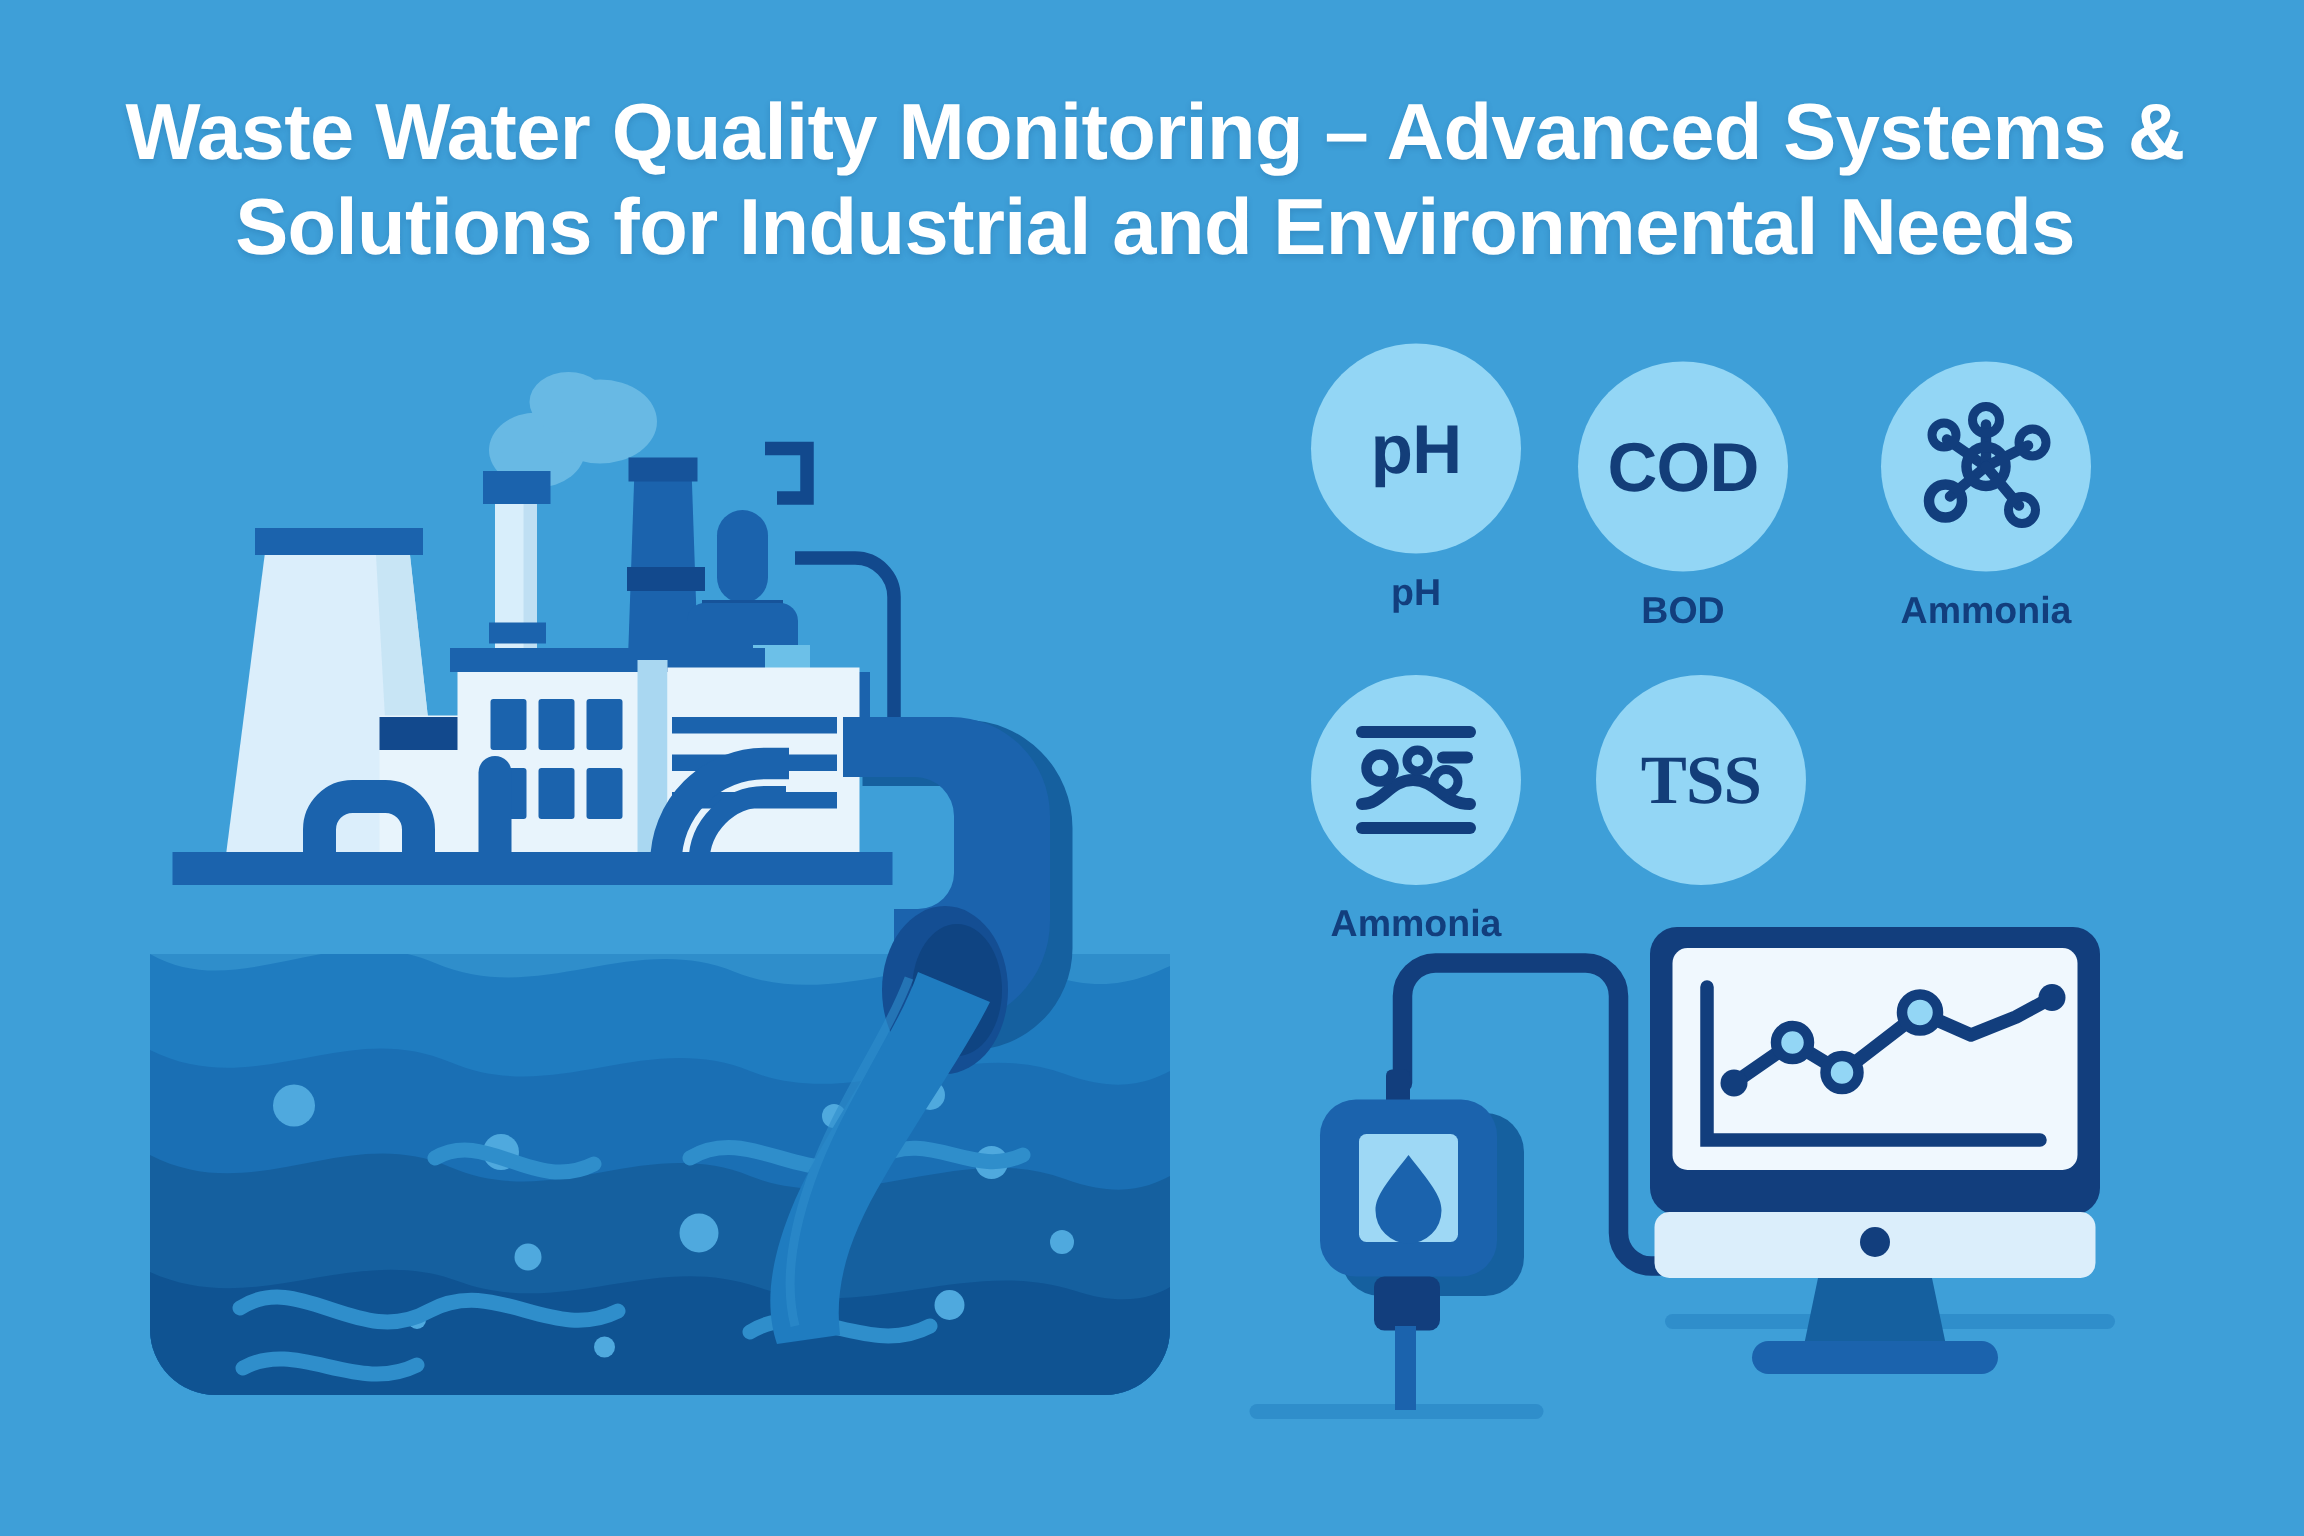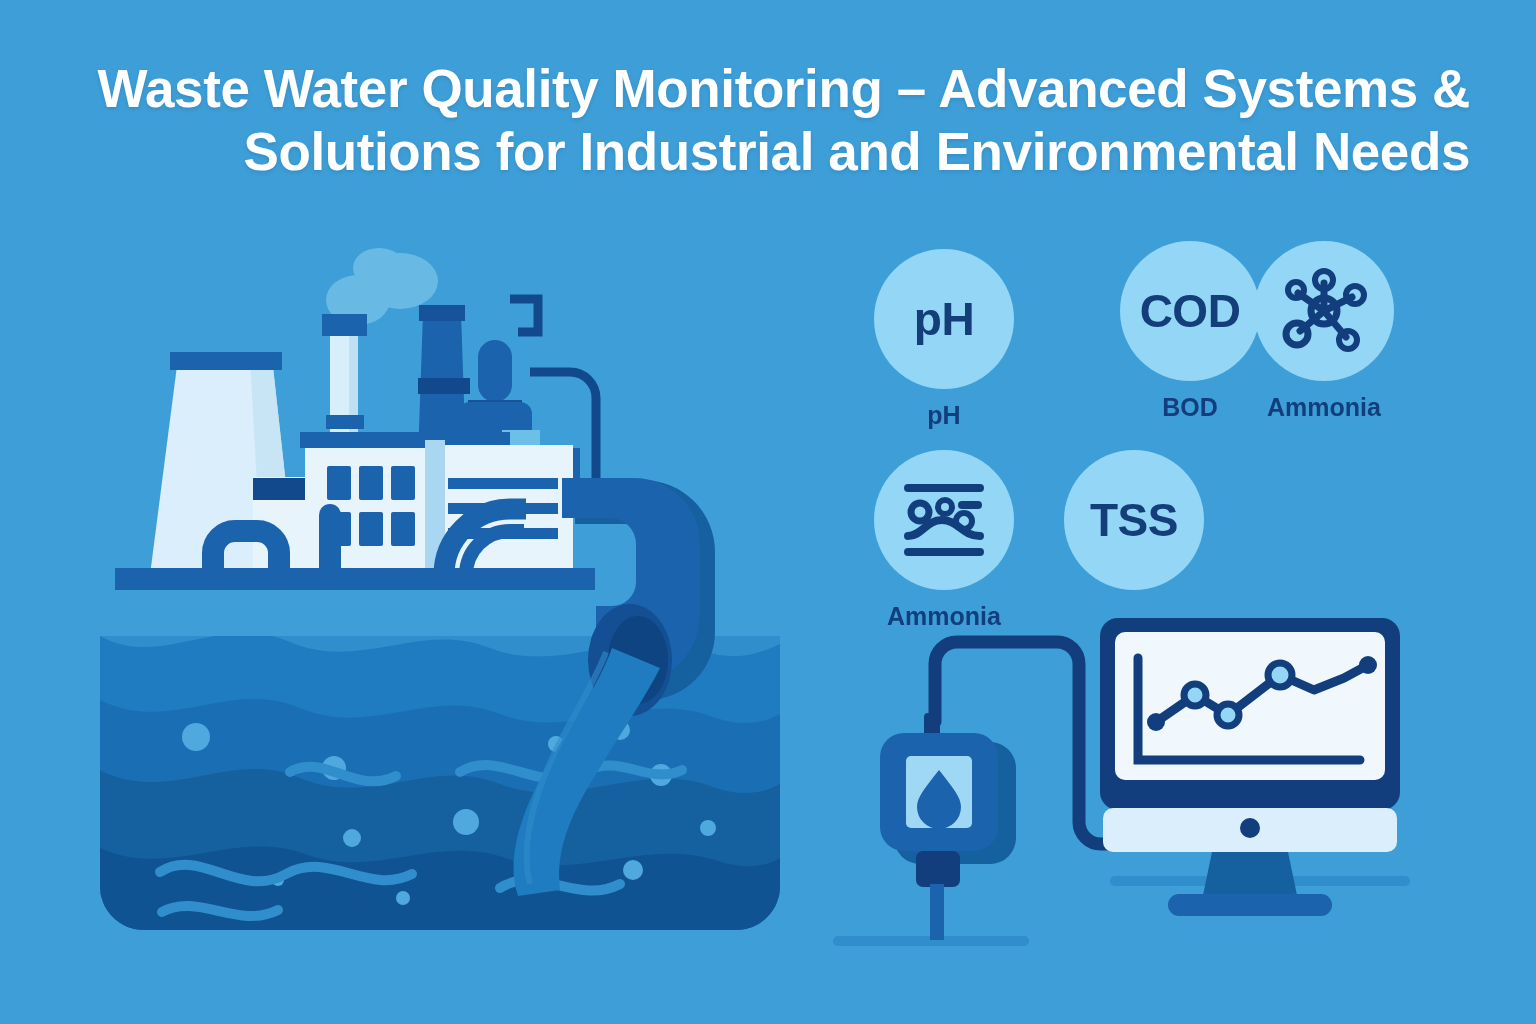--- a/index.html
+++ b/index.html
@@ -15,21 +15,21 @@
     overflow: hidden;
     font-family: "Liberation Sans", sans-serif;
   }
 
   
   #title {
     position: absolute;
     left: 70px;
     top: 58px;
     width: 1400px;
-    text-align: right;
+    text-align: center;
     color: #ffffff;
     font-size: 53px;
     line-height: 1.18;
     font-weight: bold;
     letter-spacing: -0.4px;
     text-shadow: 0 2px 4px rgba(10,60,110,0.18);
   }
 
   
   .badge {
@@ -216,28 +216,28 @@
 
         <ellipse cx="630" cy="660" rx="42" ry="56" fill="#144e93"></ellipse>
         <ellipse cx="638" cy="660" rx="30" ry="44" fill="#0f4482"></ellipse>
 
         <path d="M612,648 C596,694 556,742 530,800 C512,842 510,872 518,896 L560,890 C556,856 566,824 590,784 C616,740 644,700 660,668 Z" fill="#1f7cc0"></path>
         <path d="M606,652 C590,694 558,736 540,788 C526,828 524,860 530,884" fill="none" stroke="#2f8ecb" stroke-width="6" opacity="0.6"></path>
       </g>
     </svg>
   </div>
 
-  <div class="badge" style="left:874px; top:249px;">
+  <div class="badge" style="left:874px; top:229px;">
     <div class="circle">
       <span class="abbr">pH</span>
     </div>
     <div class="caption">pH</div>
   </div>
 
-  <div class="badge" style="left:1120px; top:241px;">
+  <div class="badge" style="left:1052px; top:241px;">
     <div class="circle">
       <span class="abbr">COD</span>
     </div>
     <div class="caption">BOD</div>
   </div>
 
   <div class="badge" style="left:1254px; top:241px;">
     <div class="circle">
       <svg width="96" height="96" viewBox="0 0 96 96">
         <g stroke="#123e7d" stroke-width="7" fill="none" stroke-linecap="round">
@@ -268,21 +268,21 @@
           <path d="M10,62 C24,62 28,46 44,46 C60,46 64,62 82,62"></path>
         </g>
         <circle cx="22" cy="38" r="9" fill="none" stroke="#123e7d" stroke-width="7"></circle>
         <circle cx="47" cy="33" r="7" fill="none" stroke="#123e7d" stroke-width="6"></circle>
         <circle cx="66" cy="47" r="8" fill="none" stroke="#123e7d" stroke-width="6"></circle>
       </svg>
     </div>
     <div class="caption">Ammonia</div>
   </div>
 
-  <div class="badge" style="left:1064px; top:450px;">
+  <div class="badge" style="left:1064px; top:450px;font-family:Liberation Serif, serif;">
     <div class="circle">
       <span class="abbr">TSS</span>
     </div>
 
   </div>
 
 
   <div class="svg-layer">
     <svg width="1536" height="1024" viewBox="0 0 1536 1024" xmlns="http://www.w3.org/2000/svg">
 

